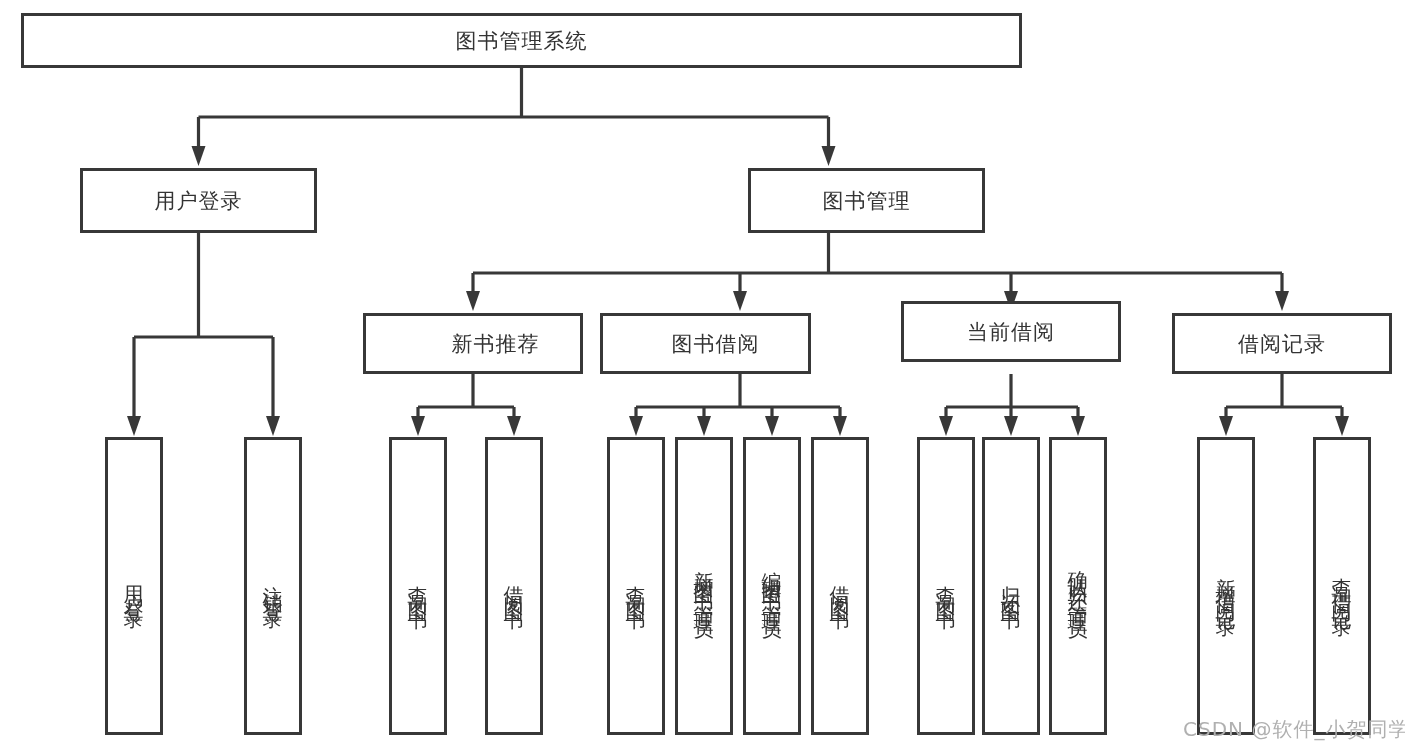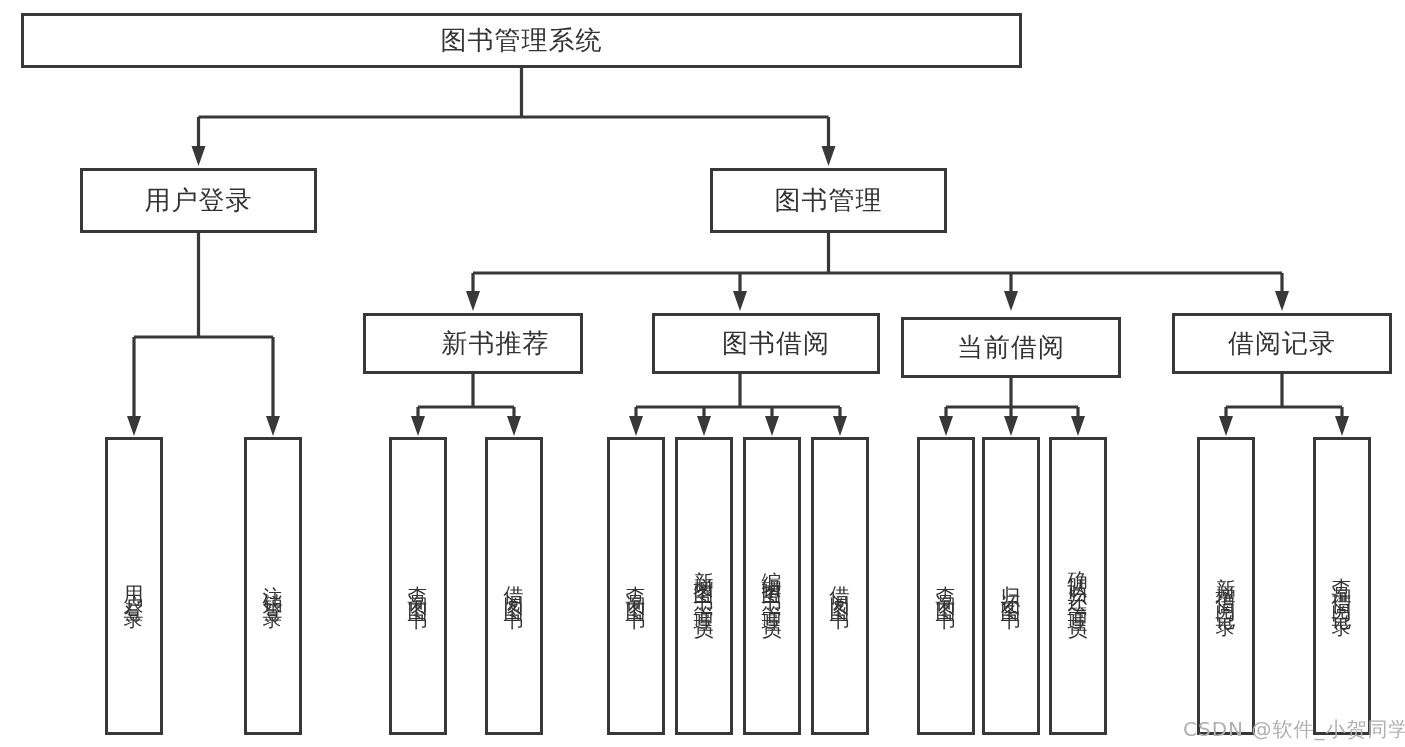--- a/index.html
+++ b/index.html
@@ -33,21 +33,21 @@
   .connectors polygon{
     fill:var(--line);
     stroke:none;
   }
   .hbox{
     position:absolute;
     background:var(--box-background);
     border:3px solid var(--line);
     display:flex;align-items:center;justify-content:center;
     color:var(--text);
-    font-size:26px;
+    font-size:21px;
     letter-spacing:1px;
     z-index:1;
     white-space:nowrap;
   }
   .vbox{
     position:absolute;
     top:437px;
     width:58px;height:298px;
     background:var(--box-background);
     border:3px solid var(--line);
@@ -107,25 +107,25 @@
     <polygon points="1071,416 1085,416 1078,436"></polygon>
 
     <path d="M1282 374 V407 M1226 407 H1342 M1226 407 V417 M1342 407 V417"></path>
     <polygon points="1219,416 1233,416 1226,436"></polygon>
     <polygon points="1335,416 1349,416 1342,436"></polygon>
   </svg>
 
   <div class="hbox" style="left:21px;top:13px;width:1001px;height:55px;">图书管理系统</div>
 
   <div class="hbox" style="left:80px;top:168px;width:237px;height:65px;">用户登录</div>
-  <div class="hbox" style="left:710px;top:168px;width:237px;height:65px;">图书管理</div>
+  <div class="hbox" style="left:748px;top:168px;width:237px;height:65px;">图书管理</div>
 
   <div class="hbox" style="left:363px;top:313px;width:220px;height:61px;padding-left:45px;">新书推荐</div>
-  <div class="hbox" style="left:652px;top:313px;width:228px;height:61px;padding-left:20px;">图书借阅</div>
-  <div class="hbox" style="left:901px;top:317px;width:220px;height:61px;">当前借阅</div>
+  <div class="hbox" style="left:600px;top:313px;width:211px;height:61px;padding-left:20px;">图书借阅</div>
+  <div class="hbox" style="left:901px;top:301px;width:220px;height:61px;">当前借阅</div>
   <div class="hbox" style="left:1172px;top:313px;width:220px;height:61px;">借阅记录</div>
 
   <div class="vbox" style="left:105px;">用户登录</div>
   <div class="vbox" style="left:244px;">注销登录</div>
 
   <div class="vbox" style="left:389px;">查询图书</div>
   <div class="vbox" style="left:485px;">借阅图书</div>
 
   <div class="vbox" style="left:607px;">查询图书</div>
   <div class="vbox" style="left:675px;letter-spacing:7px;">新增图书（管理员）</div>

